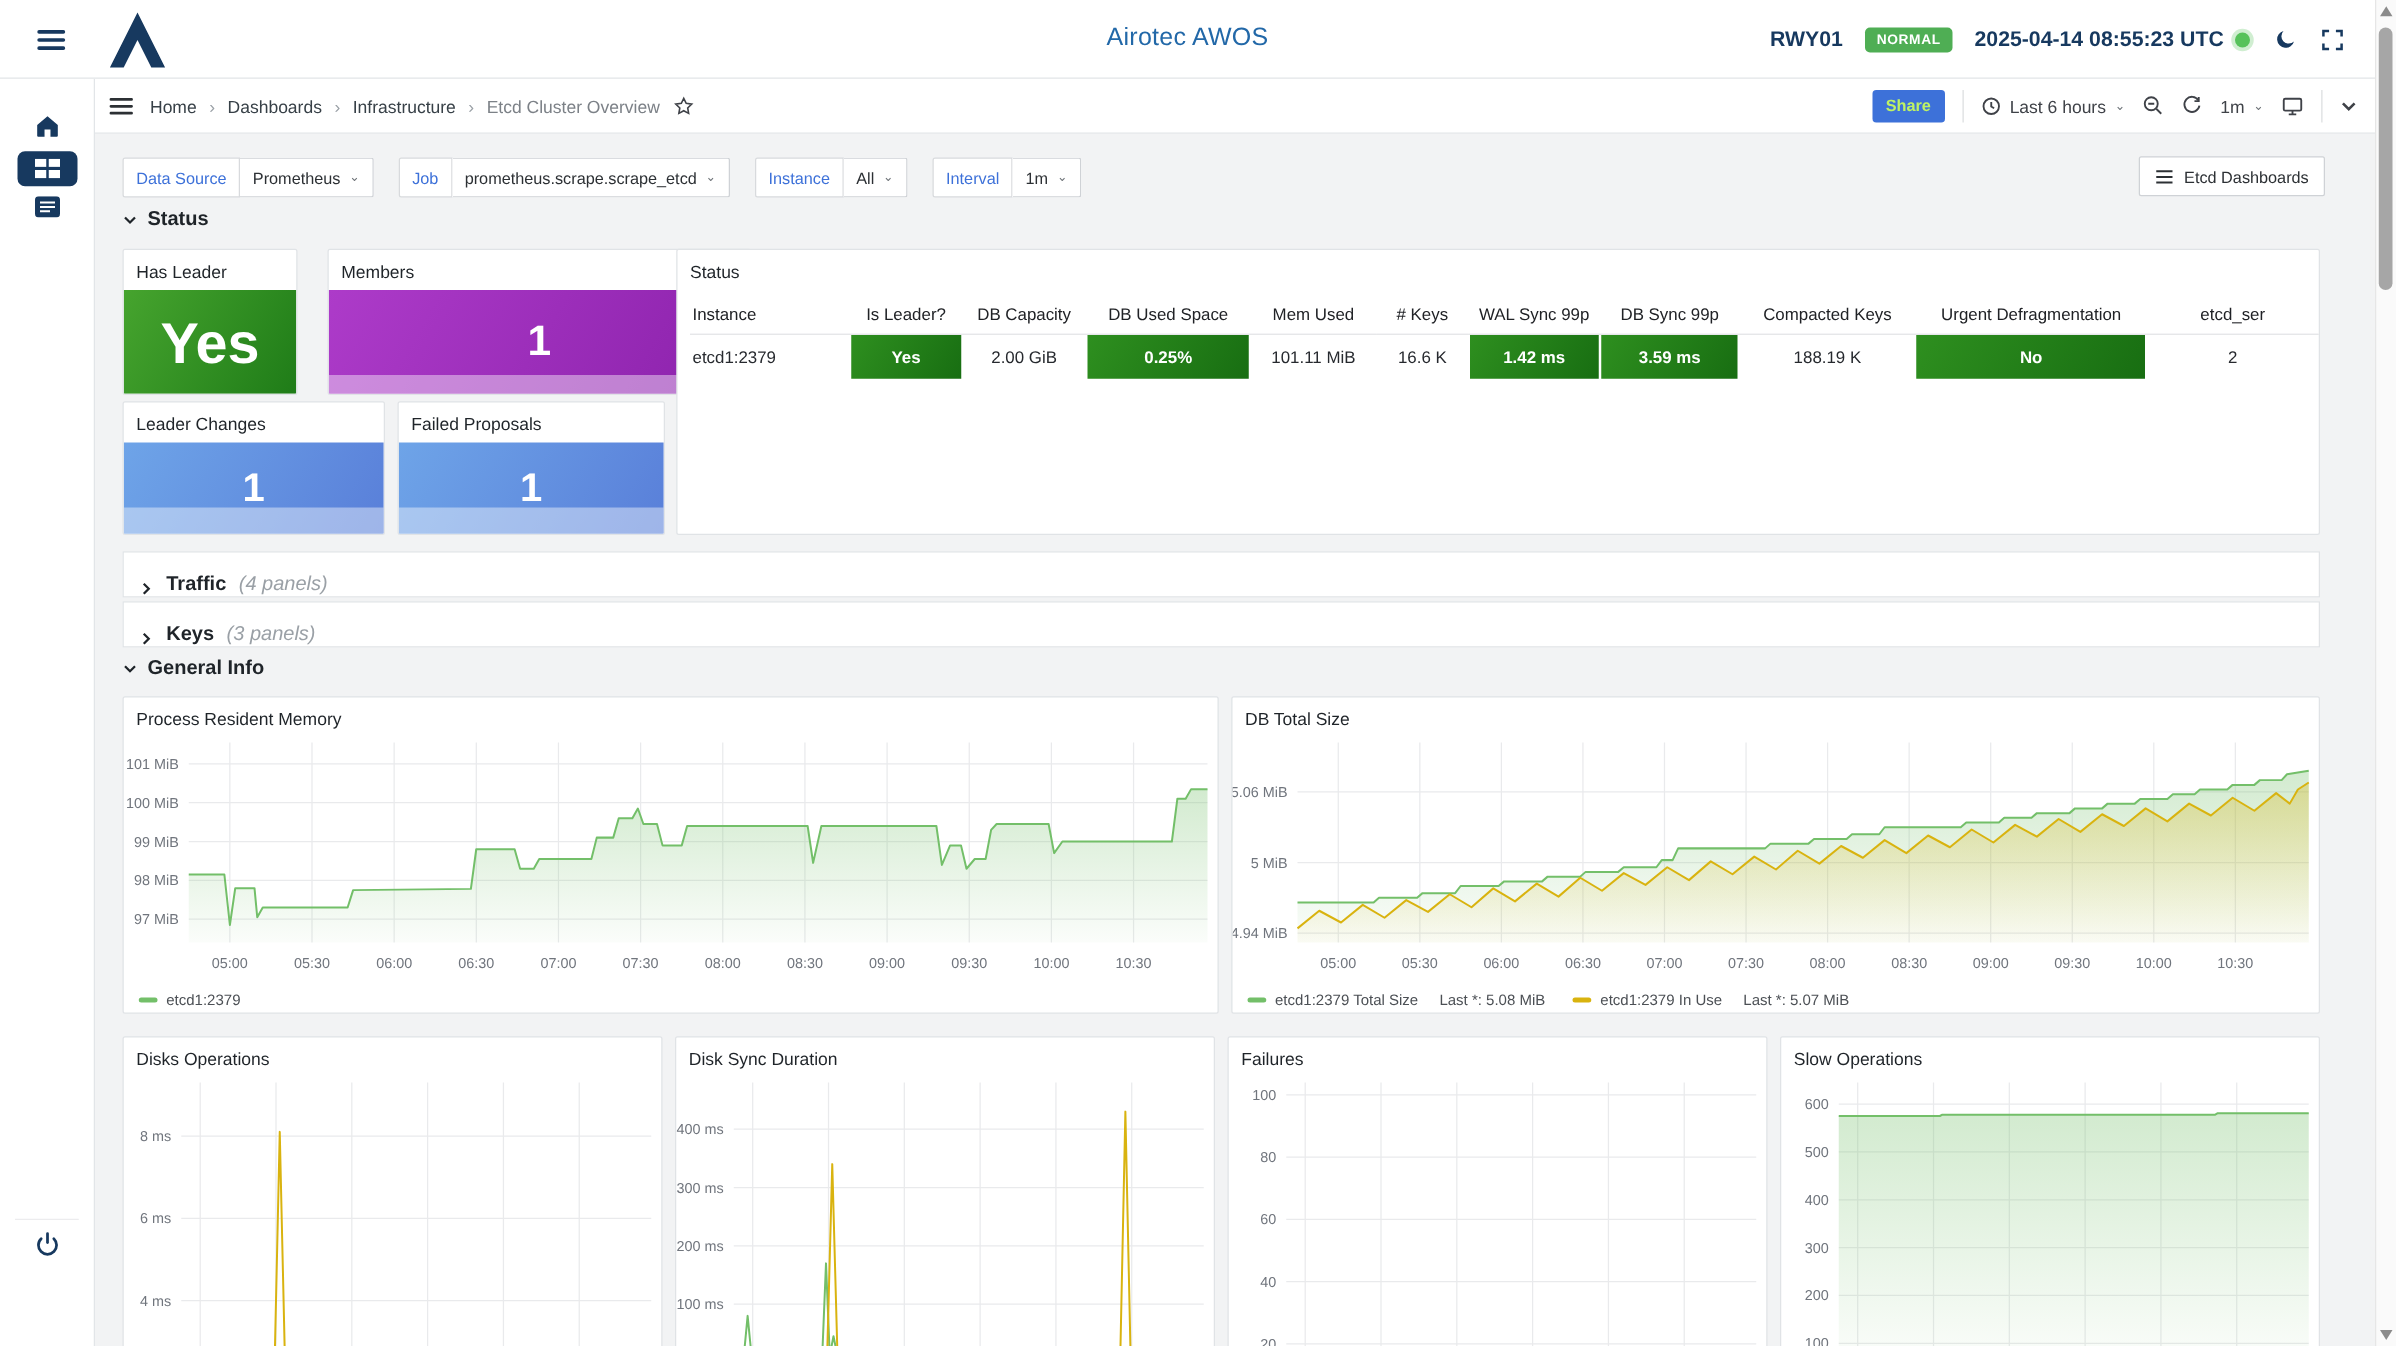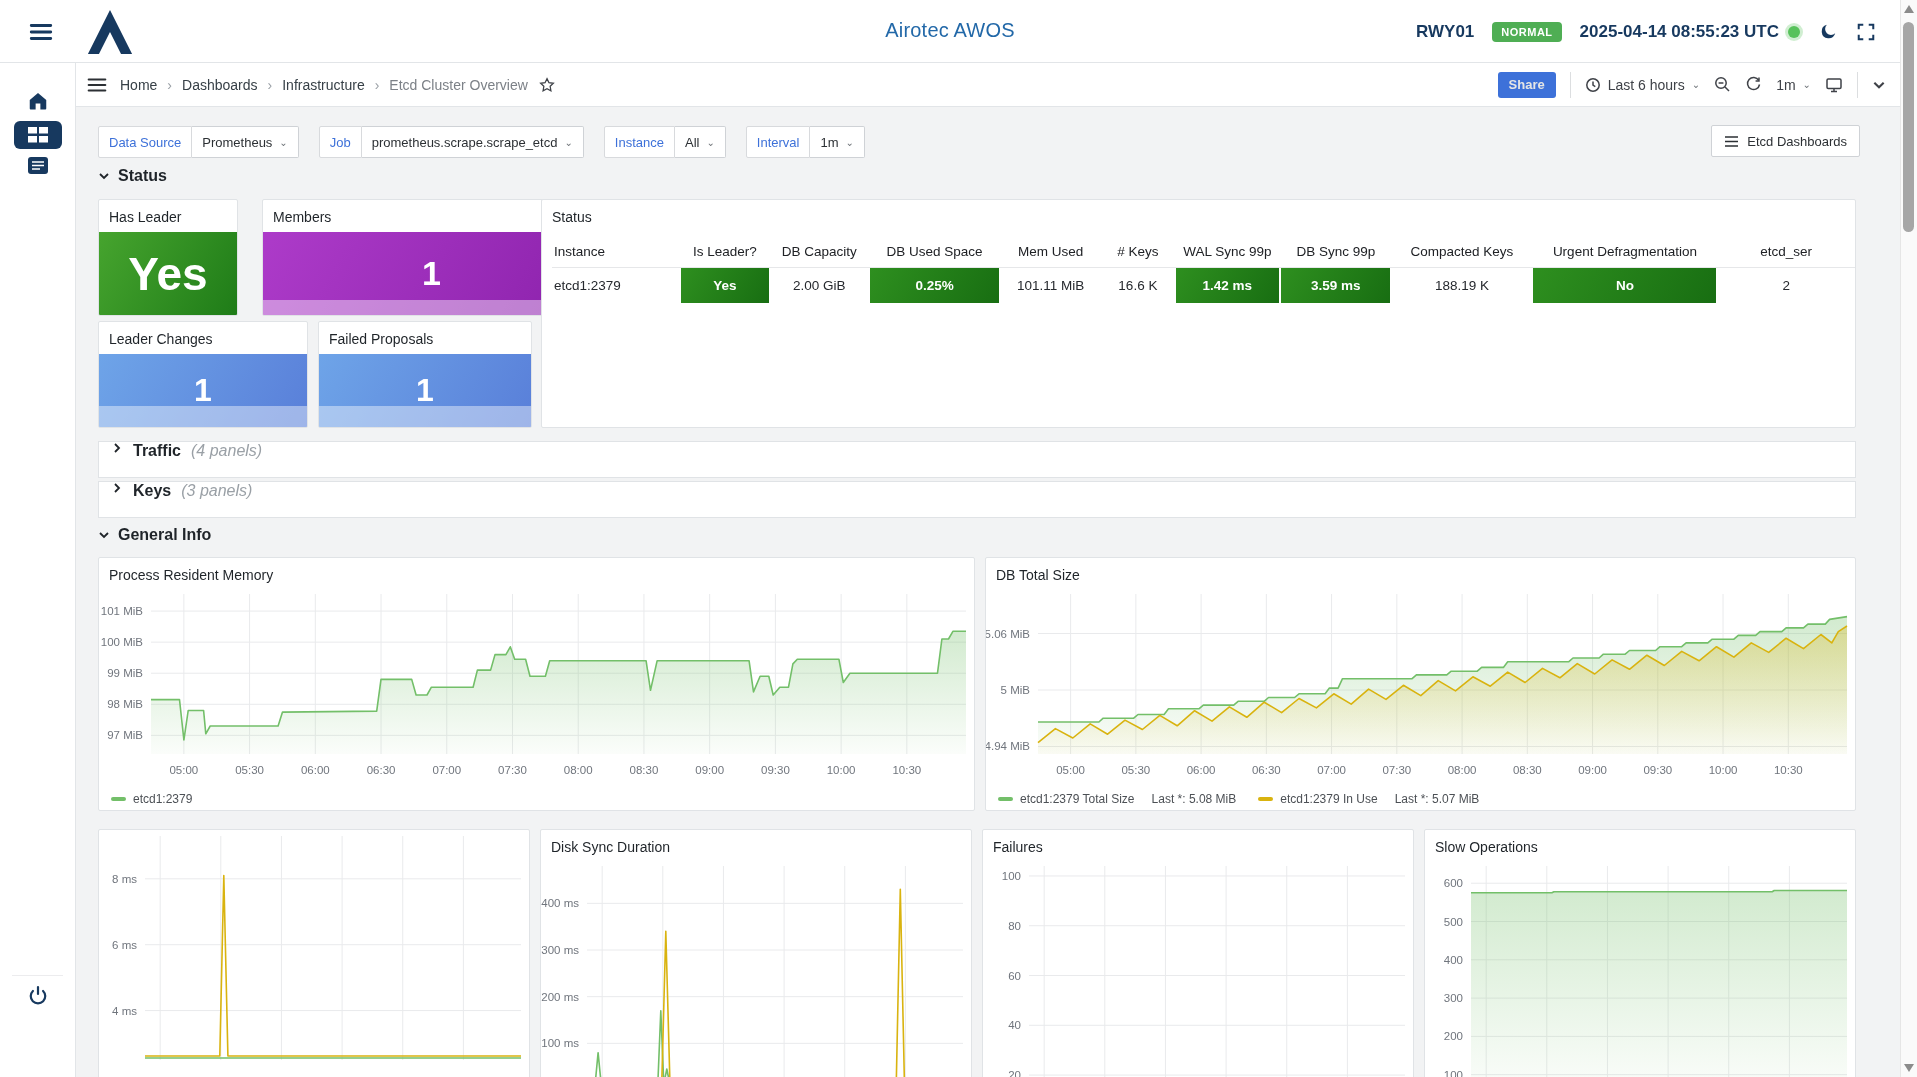--- a/index.html
+++ b/index.html
@@ -23,21 +23,21 @@
   .pulse-dot{width:12px;height:12px;border-radius:50%;background:#57c25b;box-shadow:0 0 0 3px rgba(87,194,91,.28);}
   .icon-btn{background:none;border:none;cursor:pointer;display:flex;align-items:center;}
 
   
   .navbar{position:absolute;top:63px;left:76px;right:17px;height:44px;background:#fff;border-bottom:1px solid var(--border);display:flex;align-items:center;padding:0 14px 0 10px;z-index:5;}
   .bc-wrap{display:flex;align-items:flex-start;gap:10px;font-size:14px;color:#374047;}
   .bc-item{cursor:pointer;}
   .bc-item.current{color:#7c8187;cursor:default;}
   .bc-sep{color:#9aa0a6;font-size:14px;}
   .nav-right{margin-left:auto;display:flex;align-items:center;gap:14px;color:#3f4248;font-size:14px;}
-  .share-btn{background:var(--blue);color:#e5e5e5;border:none;border-radius:3px;height:26px;padding:0 11px;font-size:13px;font-weight:bold;cursor:pointer;}
+  .share-btn{background:var(--blue);color:#bef264;border:none;border-radius:3px;height:26px;padding:0 11px;font-size:13px;font-weight:bold;cursor:pointer;}
   .vdiv{width:1px;height:26px;background:#dcdee0;}
   .tool-item{display:flex;align-items:center;gap:7px;cursor:pointer;white-space:nowrap;}
 
   
   .sidebar{position:absolute;left:0;top:63px;bottom:0;width:76px;background:#fff;border-right:1px solid var(--border);z-index:4;}
   .side-item{width:76px;display:flex;justify-content:center;cursor:pointer;}
   .side-home{position:absolute;top:28px;left:0;}
   .side-dash{position:absolute;top:58px;left:0;}
   .side-pill{background:var(--navy);border-radius:6px;padding:6px 14px;display:flex;align-items:center;}
   .side-doc{position:absolute;top:94px;left:0;}
@@ -50,21 +50,21 @@
   
   .filters{position:absolute;left:22px;top:18px;right:40px;height:34px;display:flex;align-items:center;gap:8px;}
   .fgroup{display:flex;align-items:flex-start;gap:0;margin-right:12px;}
   .flabel{background:#fff;border:1px solid #d8dadd;border-radius:2px 0 0 2px;color:var(--blue);font-size:13px;padding:7px 10px;height:32px;display:flex;align-items:center;}
   .fvalue{background:#fff;border:1px solid #cfd2d6;border-left:none;border-radius:0 2px 2px 0;color:#2c3034;font-size:13px;padding:7px 10px;height:32px;display:flex;align-items:center;gap:7px;cursor:pointer;}
   .caret{color:#6d7277;font-size:10px;}
   .dash-btn{position:absolute;right:0;top:0;height:32px;background:#fff;border:1px solid #cfd2d6;border-radius:2px;font-size:13px;color:#2c3034;display:flex;align-items:center;gap:8px;padding:0 12px;cursor:pointer;}
 
   
   .sec-head{position:absolute;left:22px;display:flex;align-items:center;gap:8px;font-size:16px;font-weight:bold;color:#1f2429;cursor:pointer;}
-  .sec-row{position:absolute;left:22px;width:1758px;height:37px;background:#fff;border:1px solid var(--panel-border);display:flex;align-items:flex-start;gap:10px;padding:0 12px;cursor:pointer;}
+  .sec-row{position:absolute;left:22px;width:1758px;height:37px;background:#fff;border:1px solid var(--panel-border);display:flex;align-items:flex-end;gap:10px;padding:0 12px;cursor:pointer;}
   .sec-row .t{font-size:16px;font-weight:bold;color:#1f2429;}
   .sec-count{font-size:16px;font-style:italic;color:#9aa0a6;font-weight:normal;}
   .chev{display:inline-block;}
 
   
   .panel{position:absolute;background:#fff;border:1px solid var(--panel-border);border-radius:2px;overflow:hidden;}
   .p-title{height:30px;padding:9px 10px 0 10px;font-size:14px;color:#1f2429;white-space:nowrap;}
   .stat-block{position:absolute;left:0;right:0;top:32px;bottom:0;display:flex;align-items:center;justify-content:center;color:#fff;font-weight:bold;}
   .stat-block.green{background:linear-gradient(120deg,#46a42e,#1f7c18);}
   .stat-block.purple{background:linear-gradient(120deg,#ad3bc9,#8b21ab);}
@@ -473,20 +473,21 @@
         </span>
         <span class="item">
           <span class="dash" style="background: rgb(217, 179, 15);"></span>
           <span>etcd1:2379 In Use</span>
           <span style="margin-left: 10px;">Last *: 5.07 MiB</span>
         </span>
       </div>
   </div>
 
   <div class="panel chart-panel" style="left:22px;top:722px;width:432px;height:262px">
+    <div class="p-title">Disks Operations</div>
     <svg width="430" height="230">
         <defs></defs>
         <line x1="61.16129032258064" x2="61.16129032258064" y1="6" y2="230" stroke="#e9eaec"></line>
         <line x1="121.80645161290322" x2="121.80645161290322" y1="6" y2="230" stroke="#e9eaec"></line>
         <line x1="182.45161290322582" x2="182.45161290322582" y1="6" y2="230" stroke="#e9eaec"></line>
         <line x1="243.09677419354838" x2="243.09677419354838" y1="6" y2="230" stroke="#e9eaec"></line>
         <line x1="303.741935483871" x2="303.741935483871" y1="6" y2="230" stroke="#e9eaec"></line>
         <line x1="364.38709677419354" x2="364.38709677419354" y1="6" y2="230" stroke="#e9eaec"></line>
         <line x1="46" x2="422" y1="180.58823529411765" y2="180.58823529411765" stroke="#e9eaec"></line>
         <text x="38" y="184.58823529411765" text-anchor="end" class="tick">4 ms</text>

